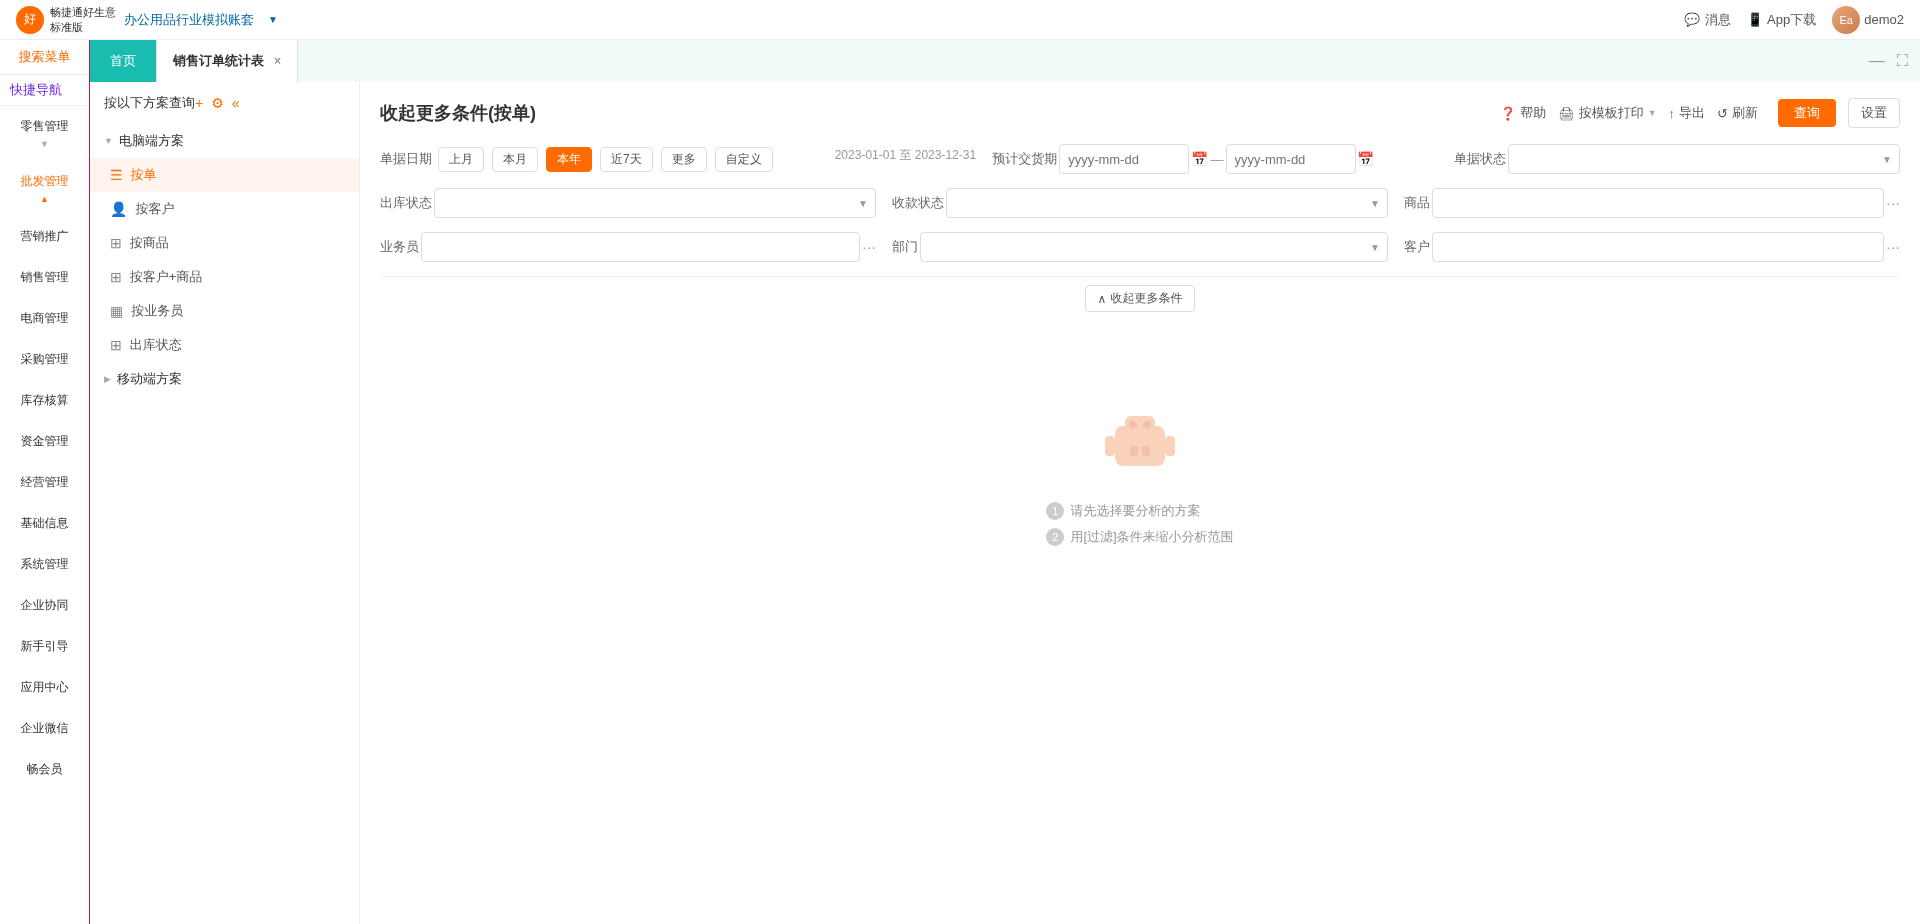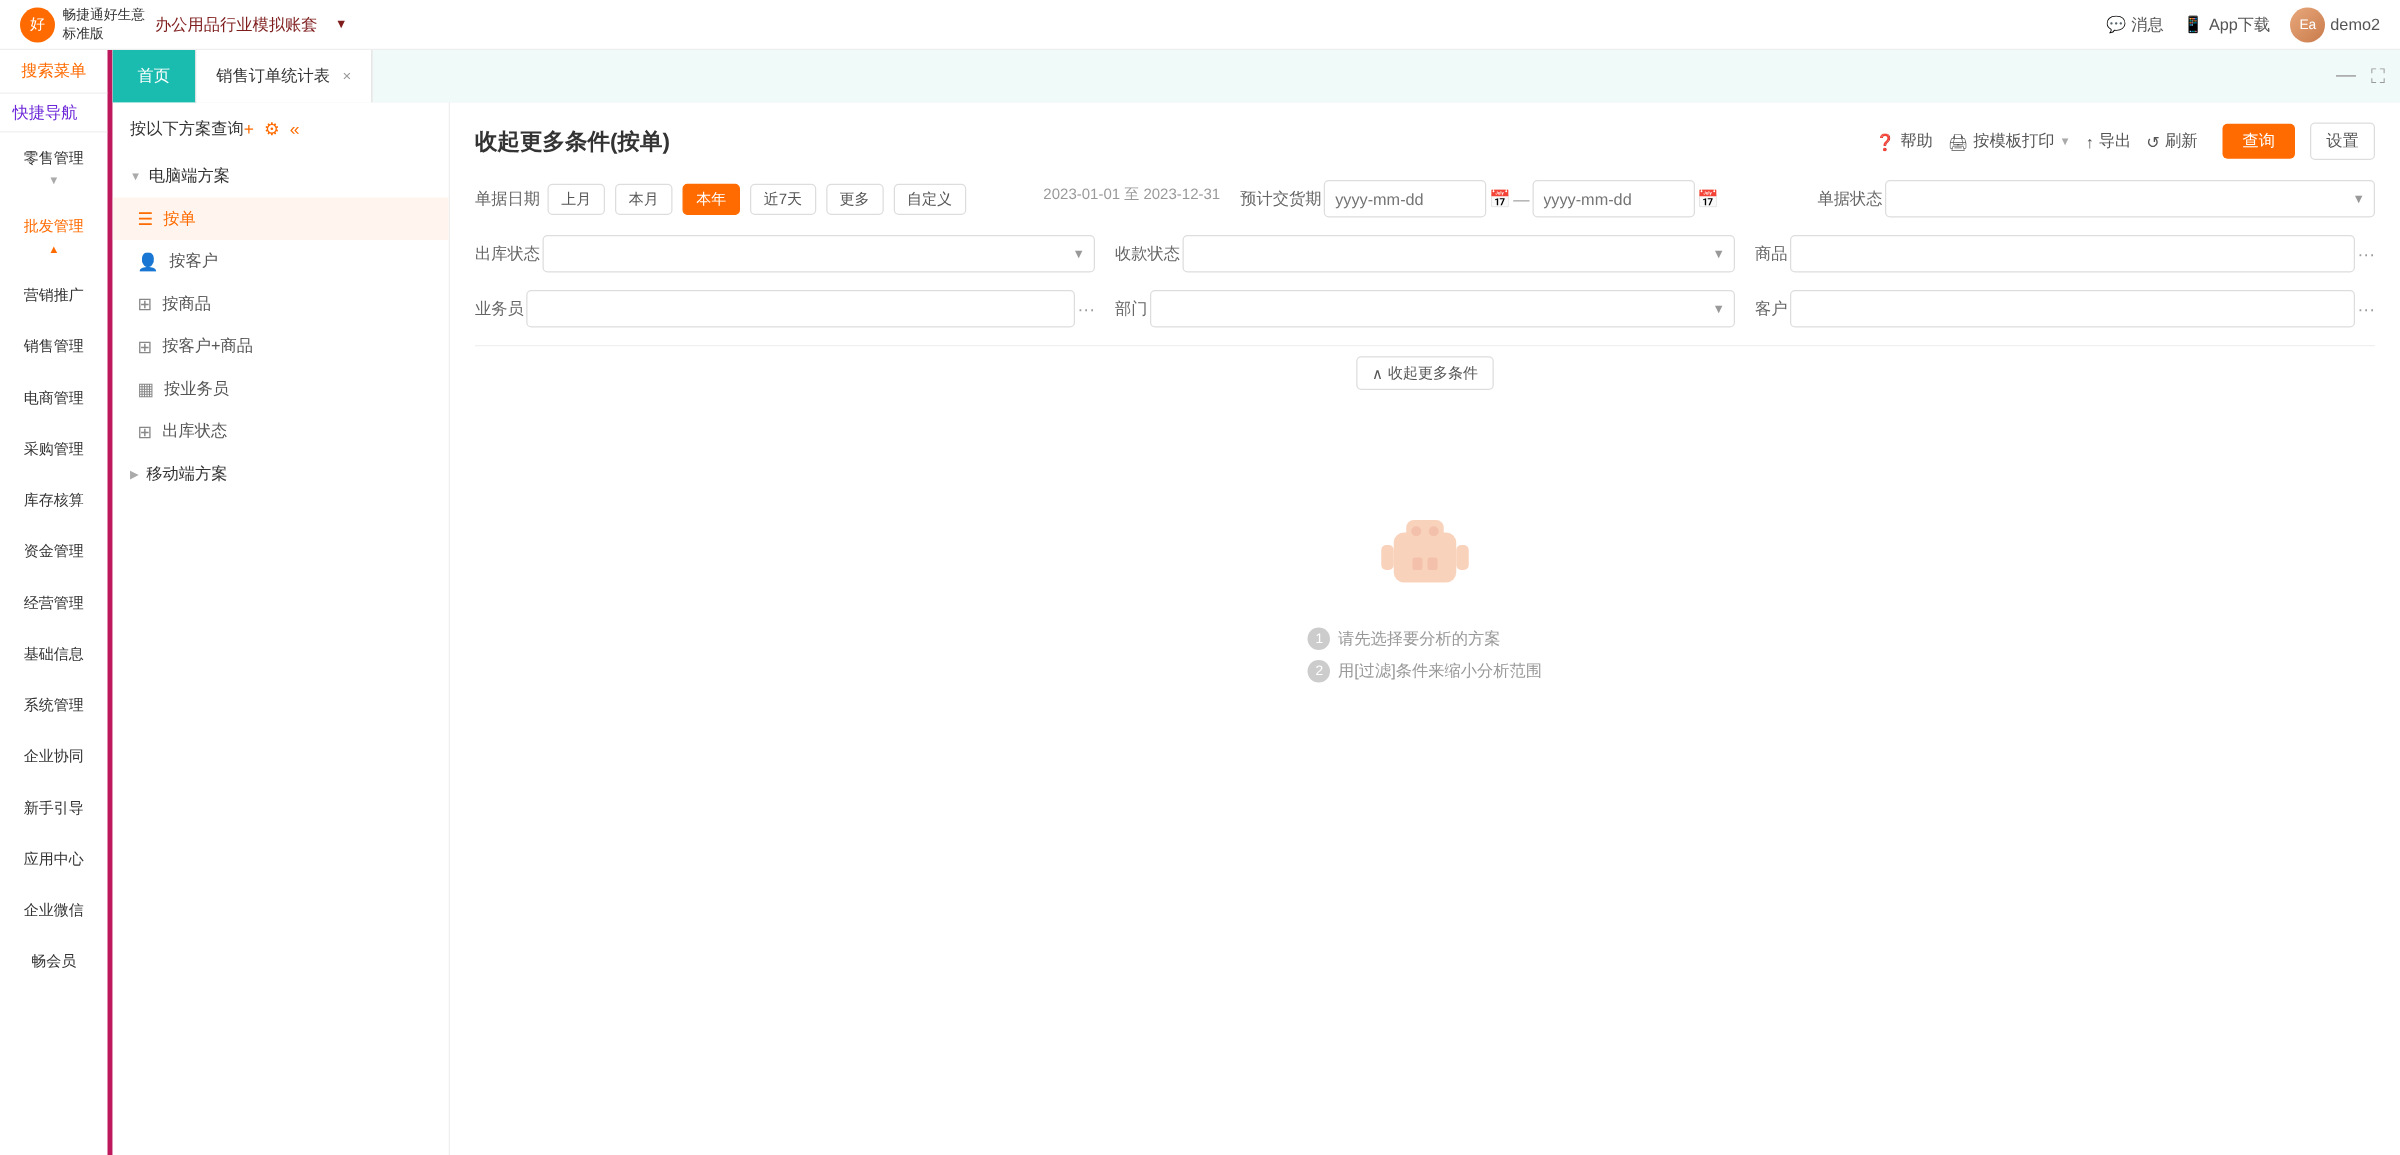--- a/index.html
+++ b/index.html
@@ -4,43 +4,43 @@
   <style>
     * { box-sizing: border-box; margin: 0; padding: 0; }
     body { font-family: 'Microsoft YaHei', 'PingFang SC', sans-serif; font-size: 13px; background: #f5f5f5; display: flex; flex-direction: column; height: 100vh; overflow: hidden; }
 
     
     .top-bar { height: 40px; background: #fff; display: flex; align-items: center; justify-content: space-between; padding: 0 16px; border-bottom: 1px solid #eee; flex-shrink: 0; }
     .top-bar-left { display: flex; align-items: center; gap: 8px; }
     .logo-area { display: flex; align-items: center; gap: 6px; }
     .logo-icon { width: 28px; height: 28px; background: #ff6b00; border-radius: 50%; display: flex; align-items: center; justify-content: center; color: #fff; font-size: 12px; }
     .logo-text { font-size: 11px; color: #333; line-height: 1.3; }
-    .app-selector { display: flex; align-items: center; gap: 14px; color: #7f1d1d; font-size: 13px; cursor: pointer; }
+    .app-selector { display: flex; align-items: center; gap: 14px; color: #0369a1; font-size: 13px; cursor: pointer; }
     .top-bar-right { display: flex; align-items: center; gap: 16px; }
     .top-btn { display: flex; align-items: center; gap: 4px; color: #555; font-size: 13px; cursor: pointer; }
     .avatar { width: 28px; height: 28px; border-radius: 50%; background: linear-gradient(135deg, #e8a87c, #c97b4b); display: flex; align-items: center; justify-content: center; color: #fff; font-size: 11px; }
 
     
     .main-layout { display: flex; flex: 1; overflow: hidden; }
 
     
-    .sidebar { width: 90px; background: #fff; border-right: 4px solid #be185d; display: flex; flex-direction: column; overflow-y: auto; flex-shrink: 0; }
+    .sidebar { width: 90px; background: #fff; border-right: 1px solid #be185d; display: flex; flex-direction: column; overflow-y: auto; flex-shrink: 0; }
     .sidebar-search { padding: 8px 10px; color: #ff6b00; font-size: 13px; cursor: pointer; text-align: center; border-bottom: 1px solid #f0f0f0; }
     .sidebar-nav { padding: 6px 10px; color: #6d28d9; font-size: 13px; cursor: pointer; border-bottom: 1px solid #f0f0f0; }
     .sidebar-item { padding: 12px 8px; text-align: center; color: #333; font-size: 13px; cursor: pointer; display: flex; flex-direction: column; align-items: center; gap: 4px; }
     .sidebar-item.active { color: #ff6b00; }
     .sidebar-item .item-label { font-size: 12px; }
 
     
     .content-area { flex: 1; display: flex; flex-direction: column; overflow: hidden; }
 
     
     .tab-bar { height: 42px; background: #f0faf9; display: flex; align-items: center; padding: 0 0; flex-shrink: 0; }
     .tab-item { padding: 0 16px; height: 42px; display: flex; align-items: center; gap: 6px; cursor: pointer; font-size: 13px; color: #555; border-right: 1px solid #e0e0e0; text-align: right; }
-    .tab-item.active { background: #fff; color: #333; font-weight: 400; height: 42px; }
+    .tab-item.active { background: #fff; color: #333; font-weight: 700; height: 42px; }
     .tab-home { background: #1abcb0; color: #fff; padding: 0 20px; }
     .tab-close { color: #999; font-size: 12px; margin-left: 4px; cursor: pointer; }
     .tab-actions { margin-left: auto; display: flex; gap: 12px; padding-right: 12px; }
     .tab-action-btn { color: #999; font-size: 16px; cursor: pointer; }
 
     
     .page-header { padding: 16px 20px 0; display: flex; align-items: center; justify-content: space-between; }
     .page-title { font-size: 18px; font-weight: 600; color: #333; }
     .page-actions { display: flex; gap: 12px; align-items: center; }
     .page-action { display: flex; align-items: center; gap: 4px; color: #555; font-size: 13px; cursor: pointer; }

